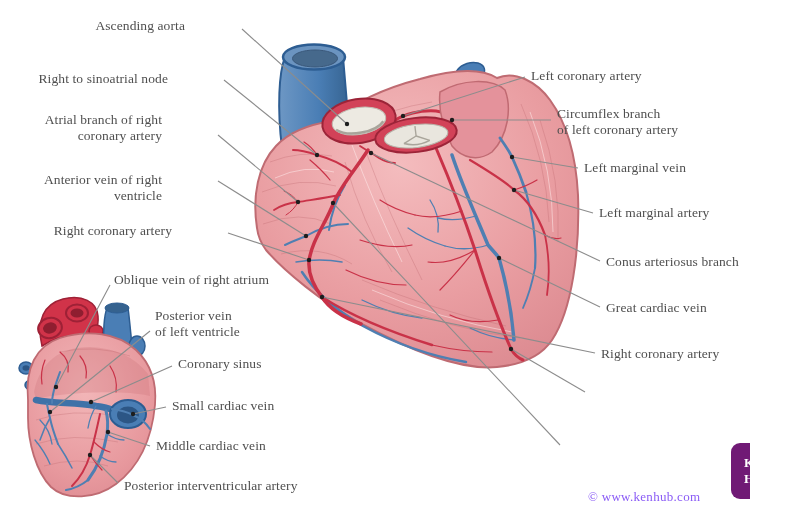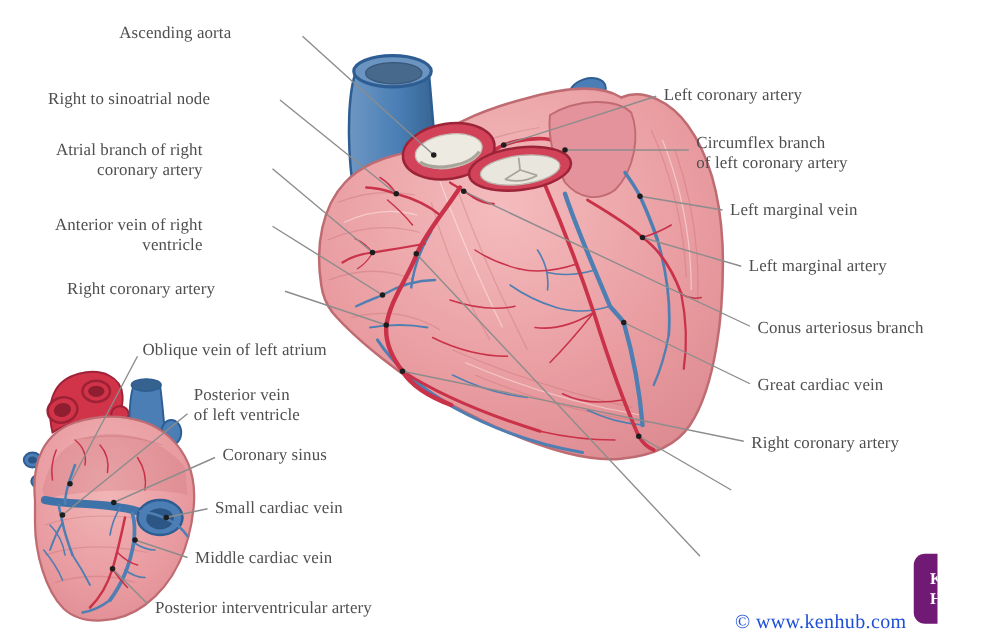--- a/index.html
+++ b/index.html
@@ -7,21 +7,21 @@
     position:relative;width:750px;height:512px;background:#ffffff;overflow:hidden;
     font-family:Liberation Serif, serif;
   }
   #art{position:absolute;left:0;top:0;}
   .lbl{
     position:absolute;color:#4f4f4f;font-size:13.5px;line-height:15.5px;
     white-space:pre-line;letter-spacing:.1px;
   }
   .lbl.r{text-align:right;}
   #copyright{
-    position:absolute;left:588px;top:489px;color:#1d4ed8;font-size:16px;letter-spacing:.3px;
+    position:absolute;left:588px;top:489px;color:#8b5cf6;font-size:13px;letter-spacing:.3px;
   }
   #logo{
     position:absolute;left:731px;top:443px;width:59px;height:56px;border-radius:9px;
     display:flex;flex-direction:column;align-items:center;justify-content:center;
     color:#fff;font-weight:bold;font-size:13px;line-height:16px;letter-spacing:2.5px;text-indent:2.5px;
   }
 </style>
 </head>
 <body>
 
@@ -262,21 +262,21 @@
     </g>
   </svg>
 
   <div class="lbl r" style="right:565px;top:18px">Ascending aorta</div>
   <div class="lbl r" style="right:582px;top:71px">Right to sinoatrial node</div>
   <div class="lbl r" style="right:588px;top:112px">Atrial branch of right
 coronary artery</div>
   <div class="lbl r" style="right:588px;top:172px">Anterior vein of right ventricle</div>
   <div class="lbl r" style="right:578px;top:223px">Right coronary artery</div>
 
-  <div class="lbl" style="left:114px;top:272px">Oblique vein of left atrium</div>
+  <div class="lbl" style="left:114px;top:272px">Oblique vein of right atrium</div>
   <div class="lbl" style="left:155px;top:308px">Posterior vein
 of left ventricle</div>
   <div class="lbl" style="left:178px;top:356px">Coronary sinus</div>
   <div class="lbl" style="left:172px;top:398px">Small cardiac vein</div>
   <div class="lbl" style="left:156px;top:438px">Middle cardiac vein</div>
   <div class="lbl" style="left:531px;top:68px">Left coronary artery</div>
 
   <div class="lbl" style="left:124px;top:478px">Posterior interventricular artery</div>
   <div class="lbl" style="left:557px;top:106px">Circumflex branch
 of left coronary artery</div>

